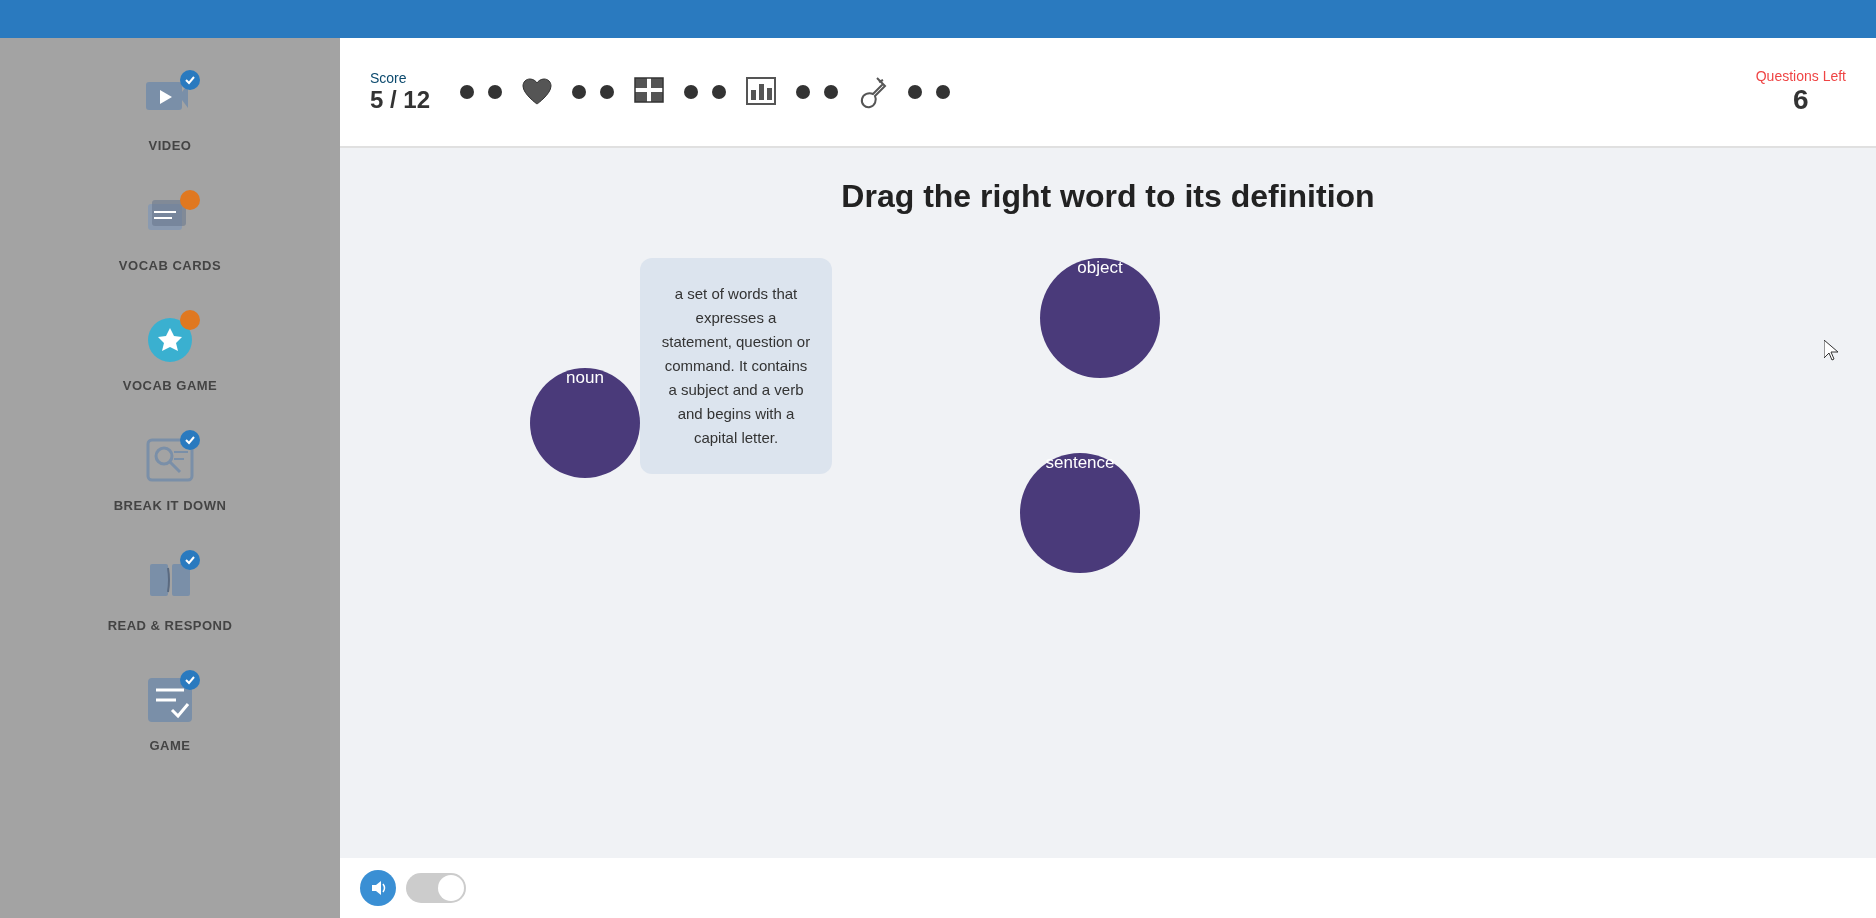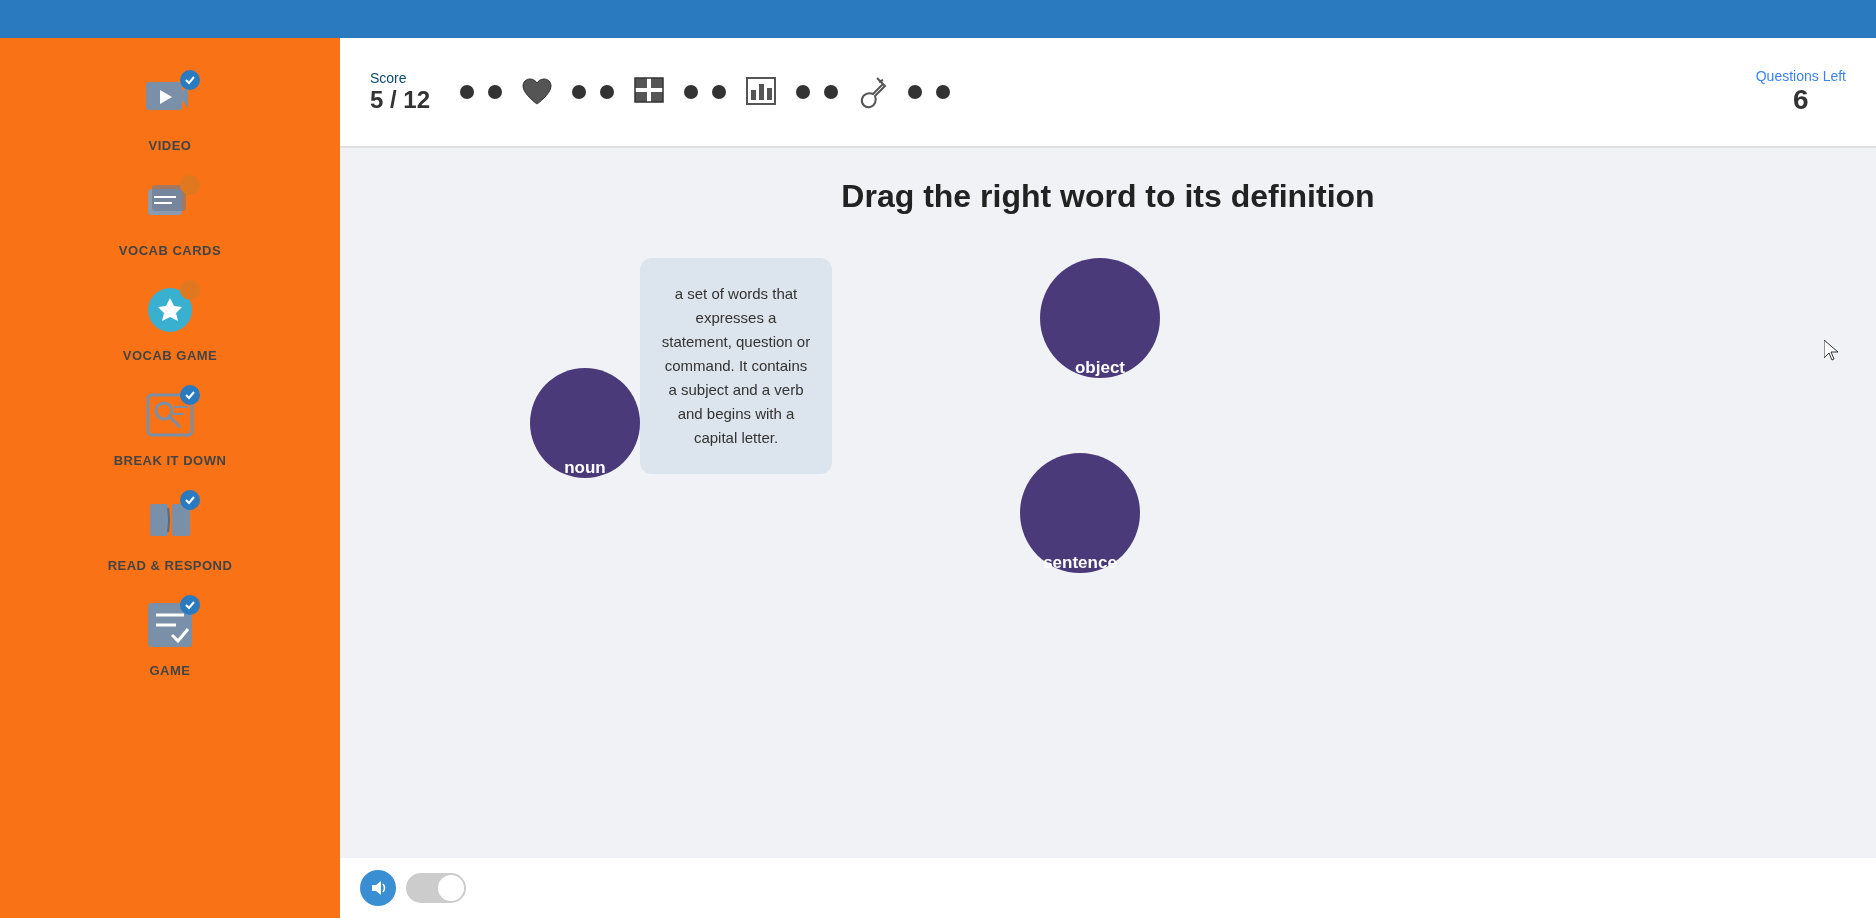--- a/index.html
+++ b/index.html
@@ -20,26 +20,26 @@
       background: #2a7abf;
     }
 
     
     .sidebar {
       position: absolute;
       top: 38px;
       left: 0;
       width: 340px;
       bottom: 0;
-      background: #f97316;
+      background: #a3a3a3;
       display: flex;
       flex-direction: column;
       align-items: center;
       padding-top: 30px;
-      gap: 20px;
+      gap: 35px;
     }
 
     .sidebar-item {
       display: flex;
       flex-direction: column;
       align-items: center;
       cursor: pointer;
       gap: 6px;
     }
 
@@ -190,25 +190,25 @@
       color: #333;
       line-height: 1.6;
     }
 
     
     .word-circle {
       position: absolute;
       border-radius: 50%;
       background: #4a3a7a;
       display: flex;
-      align-items: flex-end;
+      align-items: flex-start;
       justify-content: center;
       color: white;
       font-size: 17px;
-      font-weight: bold;
+      font-weight: normal;
       cursor: grab;
     }
 
     
     .bottom-bar {
       position: absolute;
       bottom: 0;
       left: 0;
       right: 0;
       height: 60px;
@@ -413,21 +413,21 @@
         <svg width="36" height="36" viewBox="0 0 36 36">
           <path d="M22,4 L30,12 L20,22 C22,26 20,32 15,33 C10,34 6,30 7,25 C8,20 14,18 18,20 L28,10Z" fill="none" stroke="#555" stroke-width="2"></path>
           <line x1="24" y1="8" x2="28" y2="6" stroke="#555" stroke-width="2"></line>
         </svg>
       </div>
       <div class="dot"></div>
       <div class="dot"></div>
     </div>
 
     <div class="questions-left">
-      <span style="font-size:14px;color:#3b82f6;">Questions Left</span>
+      <span style="font-size:14px;color:#ef4444;">Questions Left</span>
       <span class="questions-left-num">6</span>
     </div>
   </div>
 
   <div class="game-area" style="position:relative;">
 
     <div class="instruction">Drag the right word to its definition</div>
 
     <div class="definition-box">
       <span>a set of words that expresses a statement, question or command. It contains a subject and a verb and begins with a capital letter.</span>

